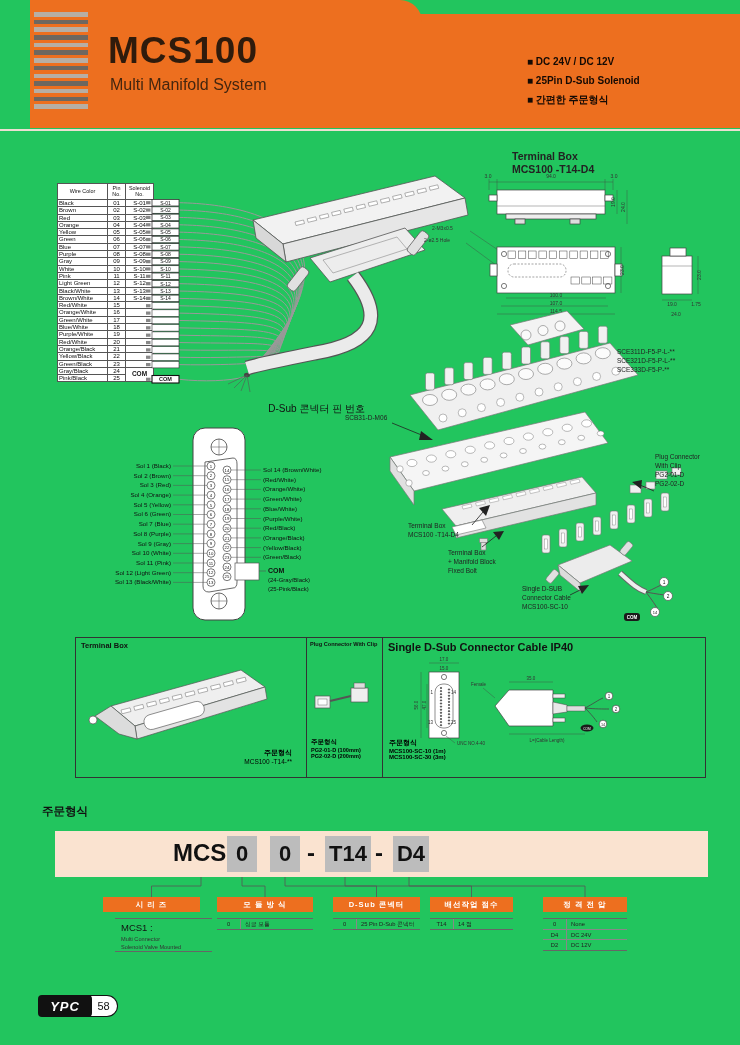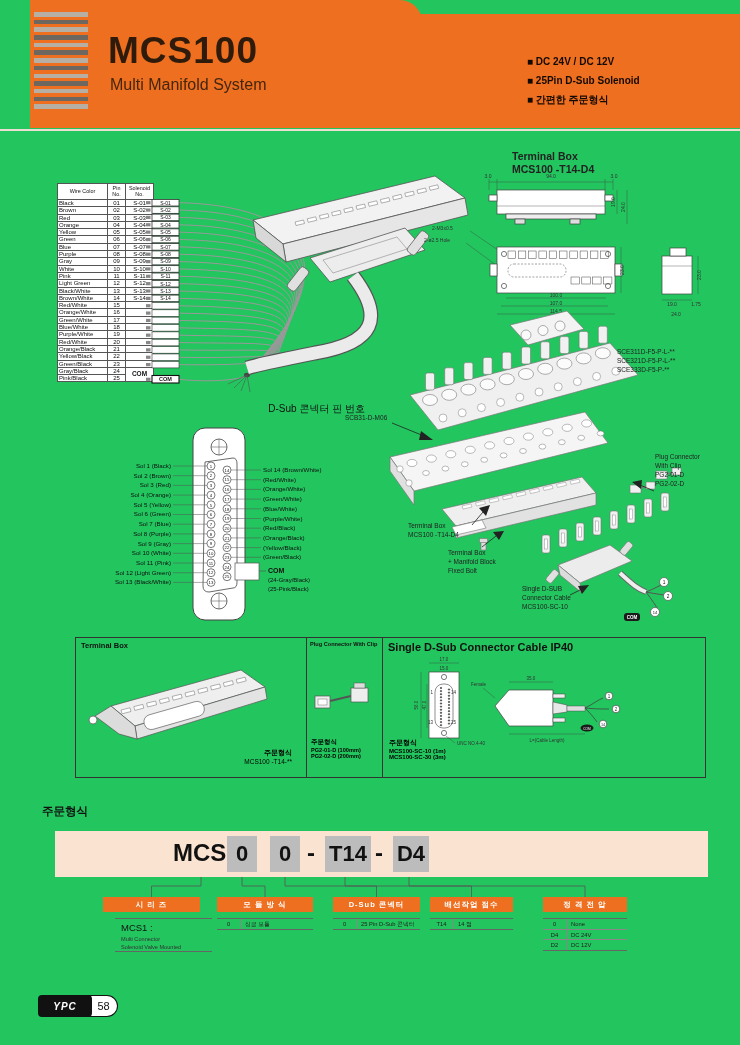--- a/index.html
+++ b/index.html
@@ -46,21 +46,21 @@
   .otable{position:absolute;border-top:1px solid #666;border-bottom:1px solid #666;font-size:5.8px;color:#222}
   .orow{display:flex;border-bottom:0.6px solid #888}
   .orow:last-child{border-bottom:none}
   .okey{width:24px;border-right:0.6px solid #888;text-align:center;padding-top:2px}
   .oval{flex:1;padding:2px 0 1px 4px;line-height:6.5px}
   #series-blk{position:absolute;border-top:1px solid #666;border-bottom:1px solid #666}
   #series-code{font-size:9.5px;color:#111;padding:3px 0 2px 6px}
   .series-desc{font-size:5.6px;color:#333;padding-left:6px;line-height:8px}
   
   #footer{left:38px;top:995px;display:flex;align-items:center}
-  #ypc{width:54px;height:22px;background:#111;border-radius:4px;color:#fff;font-weight:bold;font-style:italic;font-size:10px;display:flex;align-items:center;justify-content:center;letter-spacing:1px;z-index:2}
+  #ypc{width:54px;height:22px;background:#111;border-radius:4px;color:#fff;font-weight:bold;font-style:italic;font-size:13px;display:flex;align-items:center;justify-content:center;letter-spacing:1px;z-index:2}
   #pgno{width:34px;height:22px;border:1.5px solid #111;border-radius:0 12px 12px 0;border-left:none;margin-left:-8px;background:#fff;display:flex;align-items:center;justify-content:center;font-size:11px;color:#111;padding-left:6px}
 </style>
 </head>
 <body>
 
 <div id="page">
 
   <div class="abs" id="hdr-main"></div>
   <div class="abs" id="hdr-left"></div>
   <div class="abs" id="hdr-line"></div>

